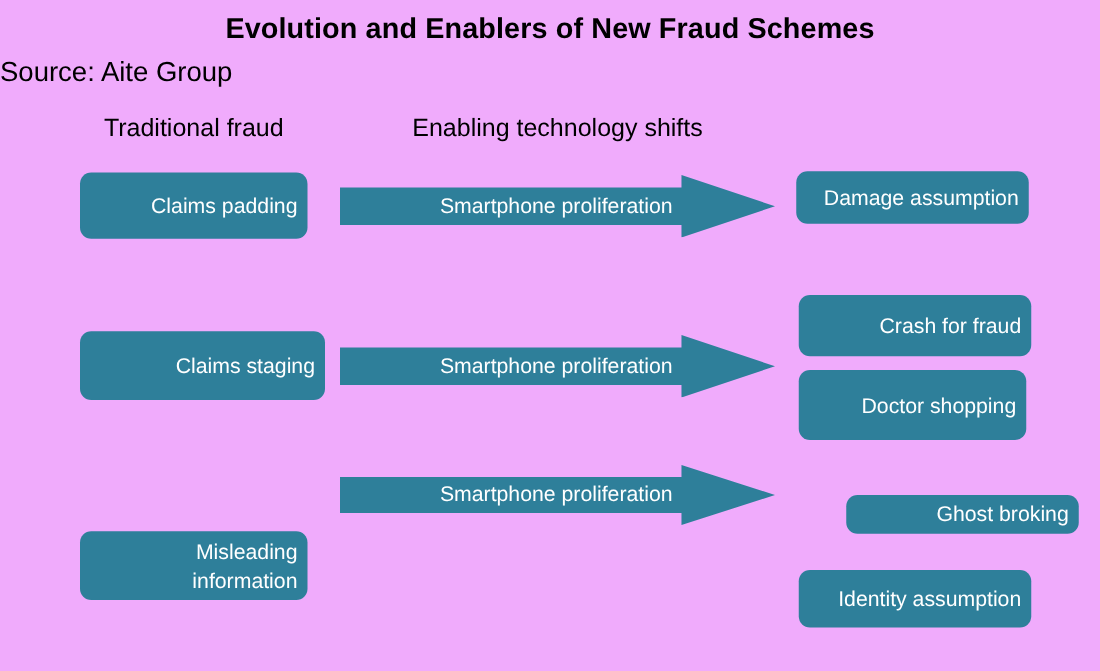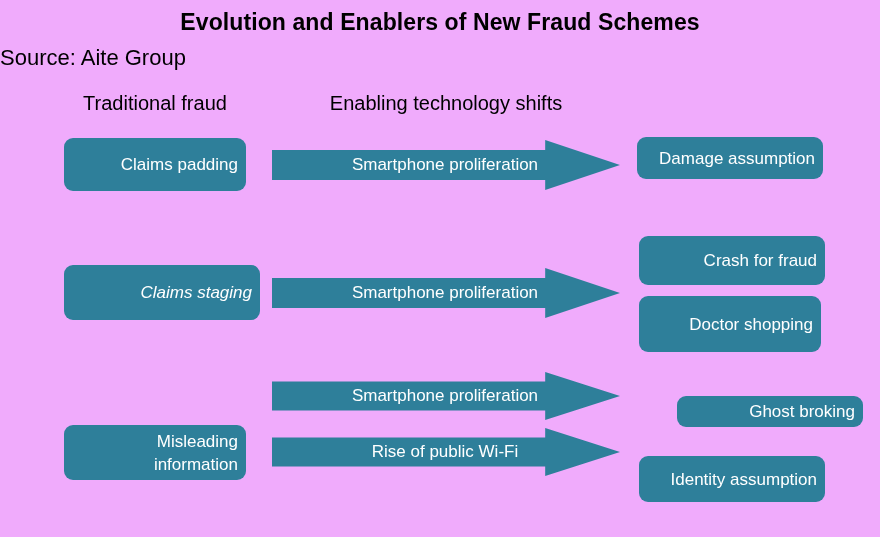--- a/index.html
+++ b/index.html
@@ -111,21 +111,21 @@
   </div>
 
   <div class="arrow" style="left:272px; top:140px; width:348px; height:50px;">
     <span class="arrow-text">Smartphone proliferation</span>
   </div>
 
   <div class="node" style="left:637px; top:137px; width:186px; height:42px;">
     <span class="node-text">Damage assumption</span>
   </div>
 
-  <div class="node" style="left:64px; top:265px; width:196px; height:55px;font-style:italic;">
+  <div class="node" style="left:64px; top:265px; width:196px; height:55px;">
     <span class="node-text">Claims staging</span>
   </div>
 
   <div class="arrow" style="left:272px; top:268px; width:348px; height:50px;">
     <span class="arrow-text">Smartphone proliferation</span>
   </div>
 
   <div class="node" style="left:639px; top:236px; width:186px; height:49px;">
     <span class="node-text">Crash for fraud</span>
   </div>
@@ -133,23 +133,20 @@
     <span class="node-text">Doctor shopping</span>
   </div>
 
   <div class="node" style="left:64px; top:425px; width:182px; height:55px;">
     <span class="node-text">Misleading information</span>
   </div>
 
   <div class="arrow" style="left:272px; top:372px; width:348px; height:48px;">
     <span class="arrow-text">Smartphone proliferation</span>
   </div>
-  <div class="arrow" style="left:272px; top:428px; width:348px; height:48px;">
-    <span class="arrow-text">Rise of public Wi-Fi</span>
-  </div>
 
   <div class="node" style="left:639px; top:396px; width:186px; height:31px;margin-left:38px;">
     <span class="node-text">Ghost broking</span>
   </div>
   <div class="node" style="left:639px; top:456px; width:186px; height:46px;">
     <span class="node-text">Identity assumption</span>
   </div>
 
 </div>
 

